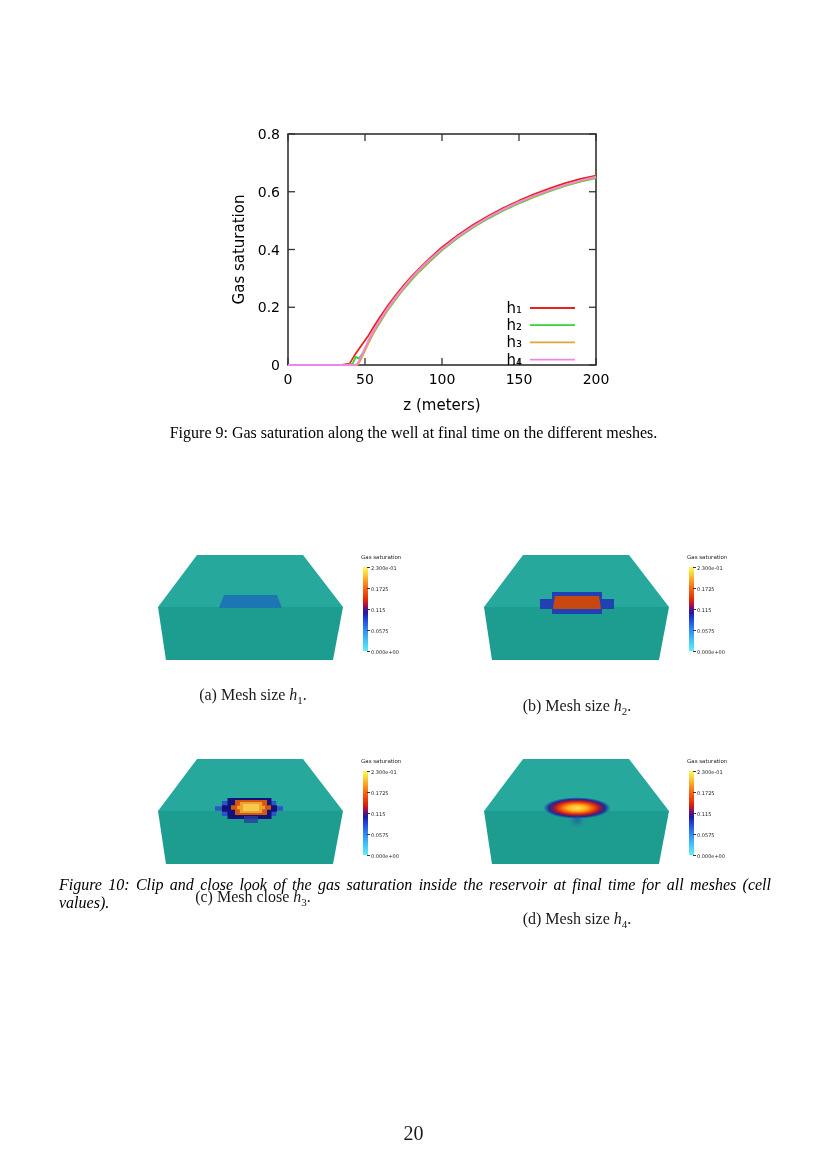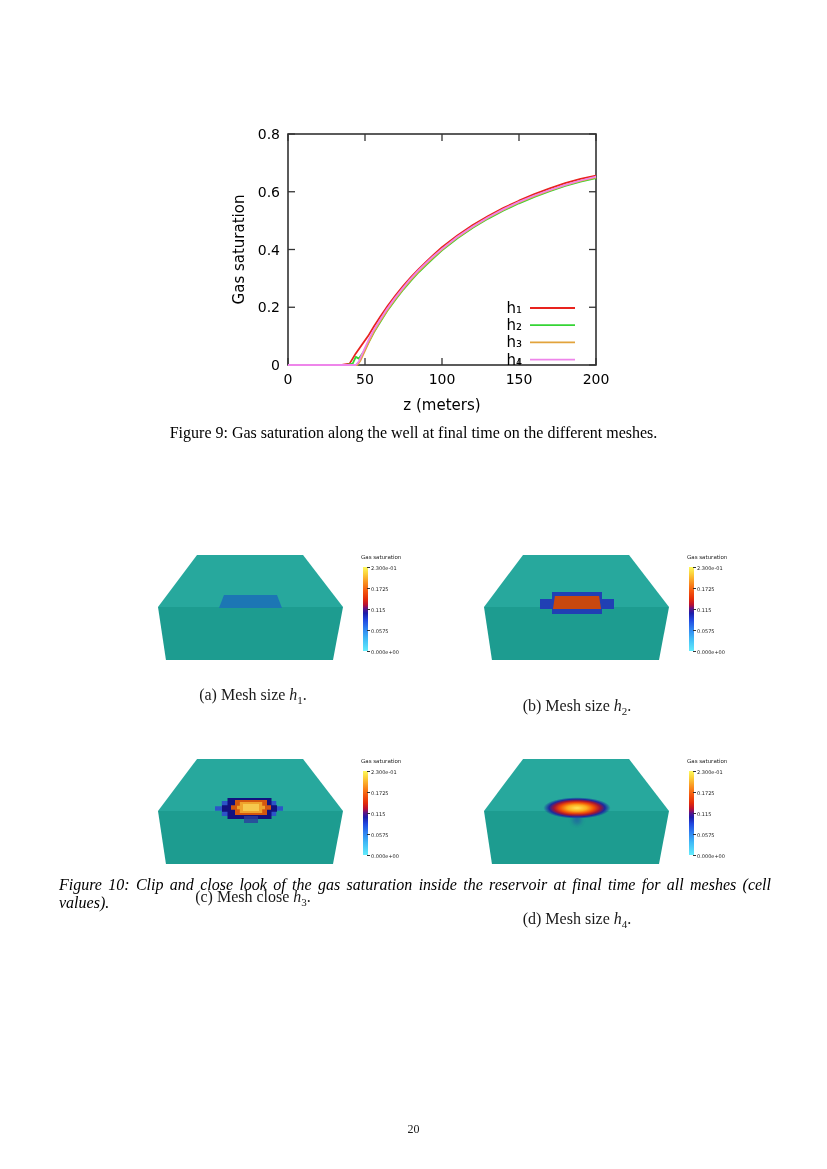--- a/index.html
+++ b/index.html
@@ -61,21 +61,21 @@
   .cb-tick::before{content:"";position:absolute;left:-4px;top:2.5px;width:3px;height:1px;background:#333;}
   .t0{top:10.5px;} .t1{top:31.5px;} .t2{top:52.5px;} .t3{top:73.5px;} .t4{top:94.5px;}
 
   
   .subcap{position:absolute;width:254px;text-align:center;font-size:16px;color:#1a1a1a;}
   .sc-a{left:126px;top:686px;} .sc-b{left:450px;top:686px;margin-top:11px;}
   .sc-c{left:126px;top:888px;} .sc-d{left:450px;top:888px;margin-top:22px;}
   .subcap .mvar{font-style:italic;}
   .subcap sub{font-size:11px;}
 
-  .page-number{position:absolute;left:0;top:1122px;width:827px;text-align:center;font-size:12px;color:#1a1a1a;}
+  .page-number{position:absolute;left:0;top:1122px;width:827px;text-align:center;font-size:20px;color:#1a1a1a;}
 </style>
 </head>
 <body>
 
 <div class="page">
 
   <div class="chart-wrap">
     <svg id="chart-svg" width="392" height="312" viewBox="0 0 392 312">
         <rect x="60" y="21" width="308" height="231" fill="none" stroke="#333" stroke-width="1.6"></rect>
         <line x1="60" y1="252" x2="60" y2="245" stroke="#333" stroke-width="1.3"></line>

